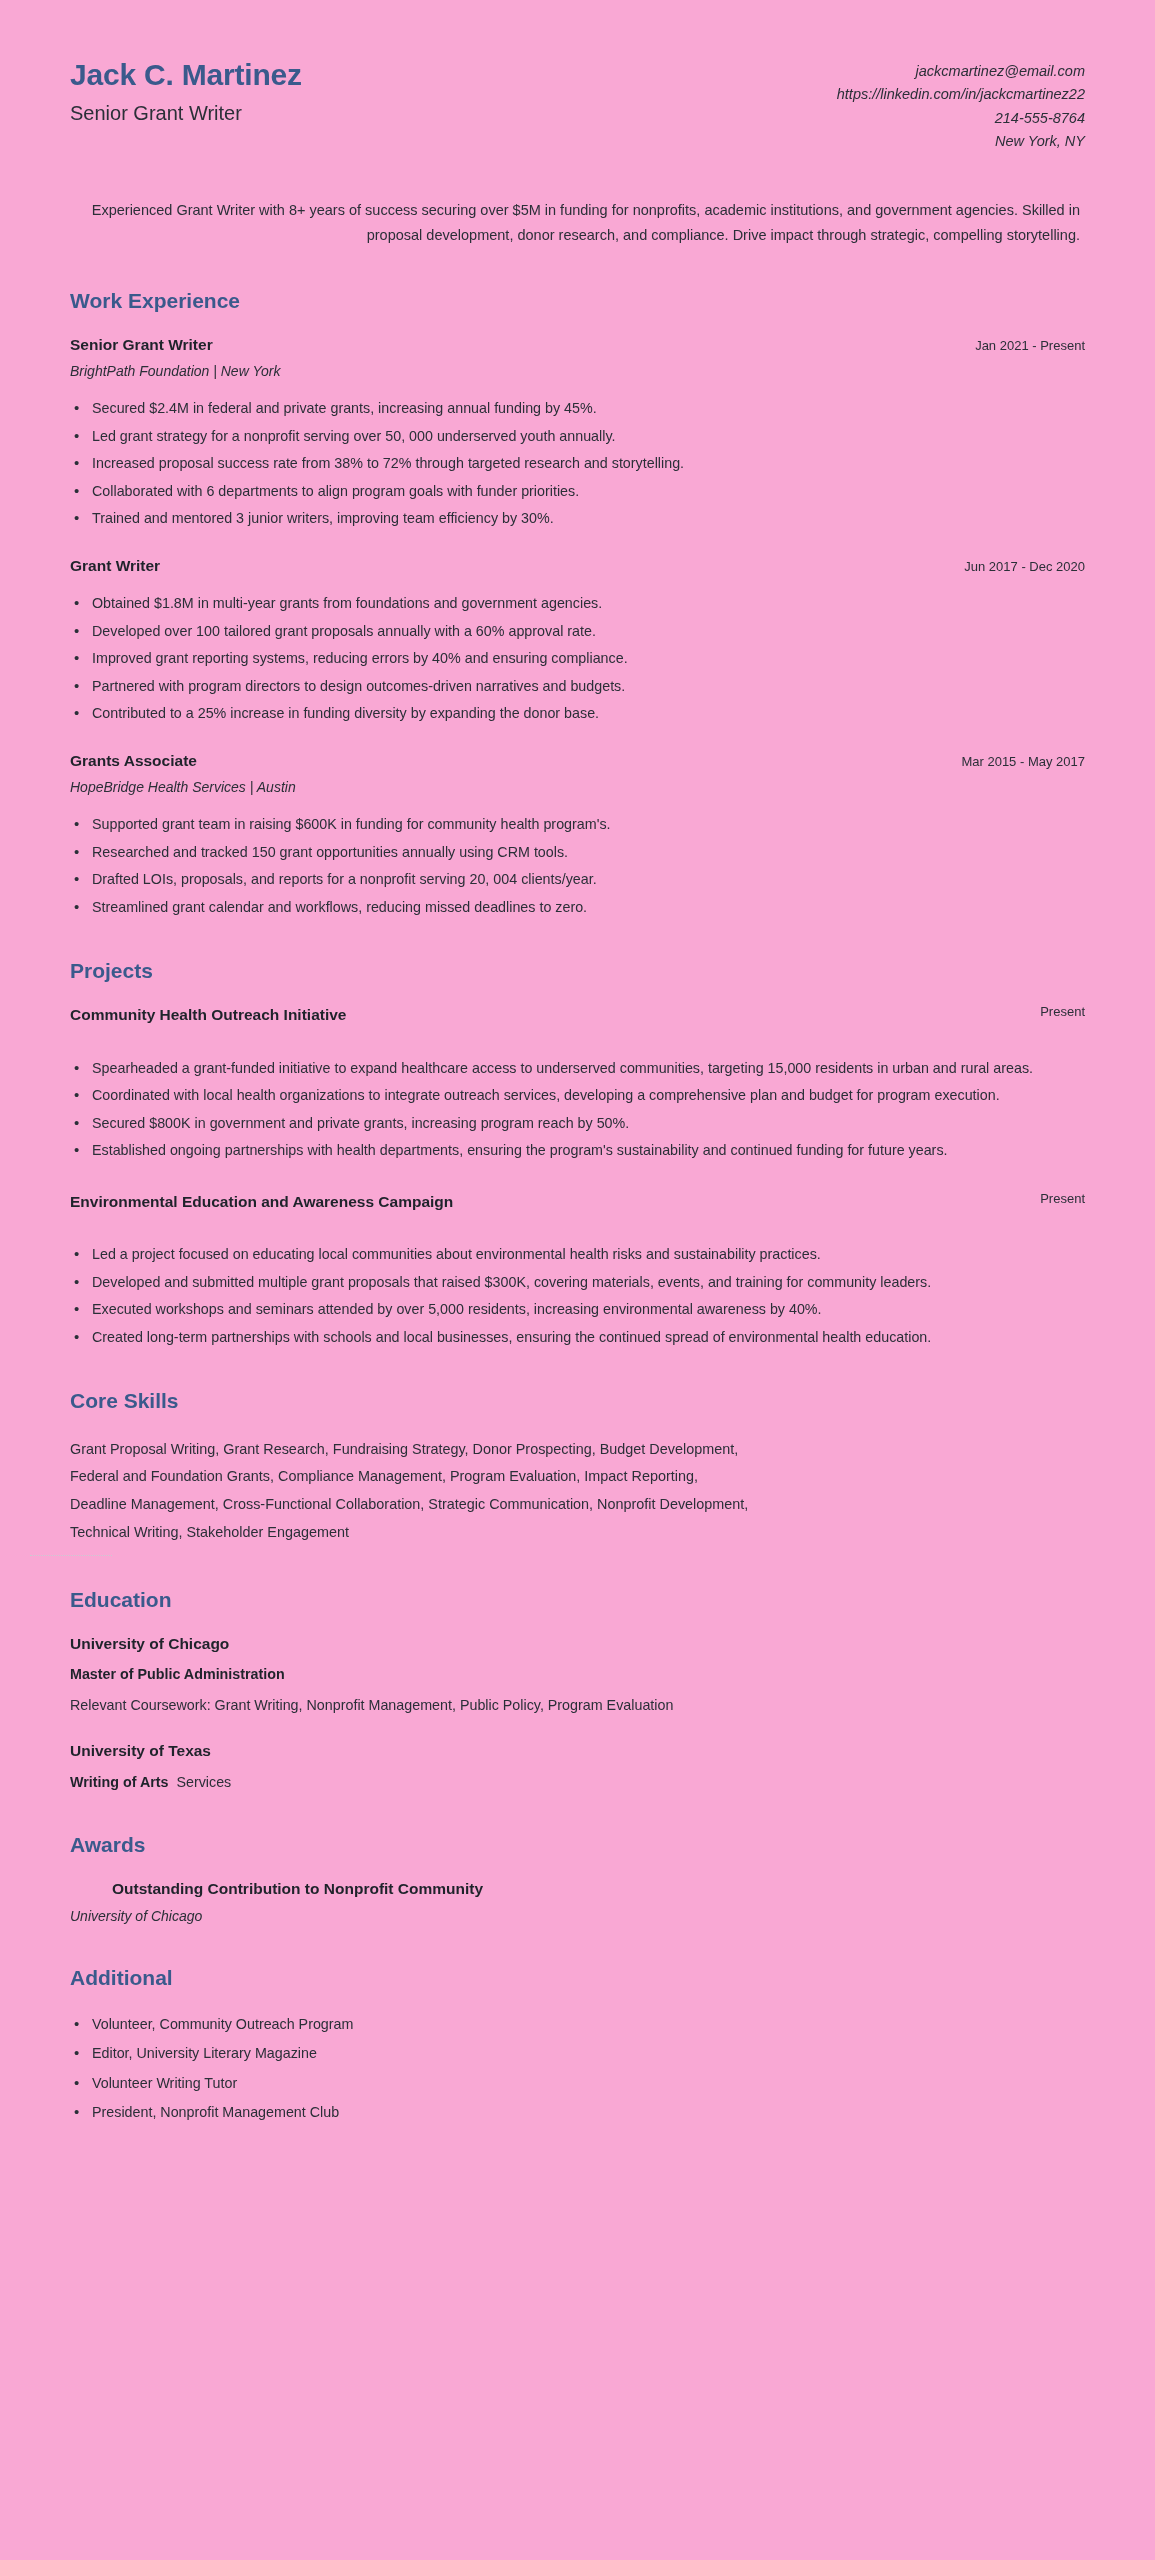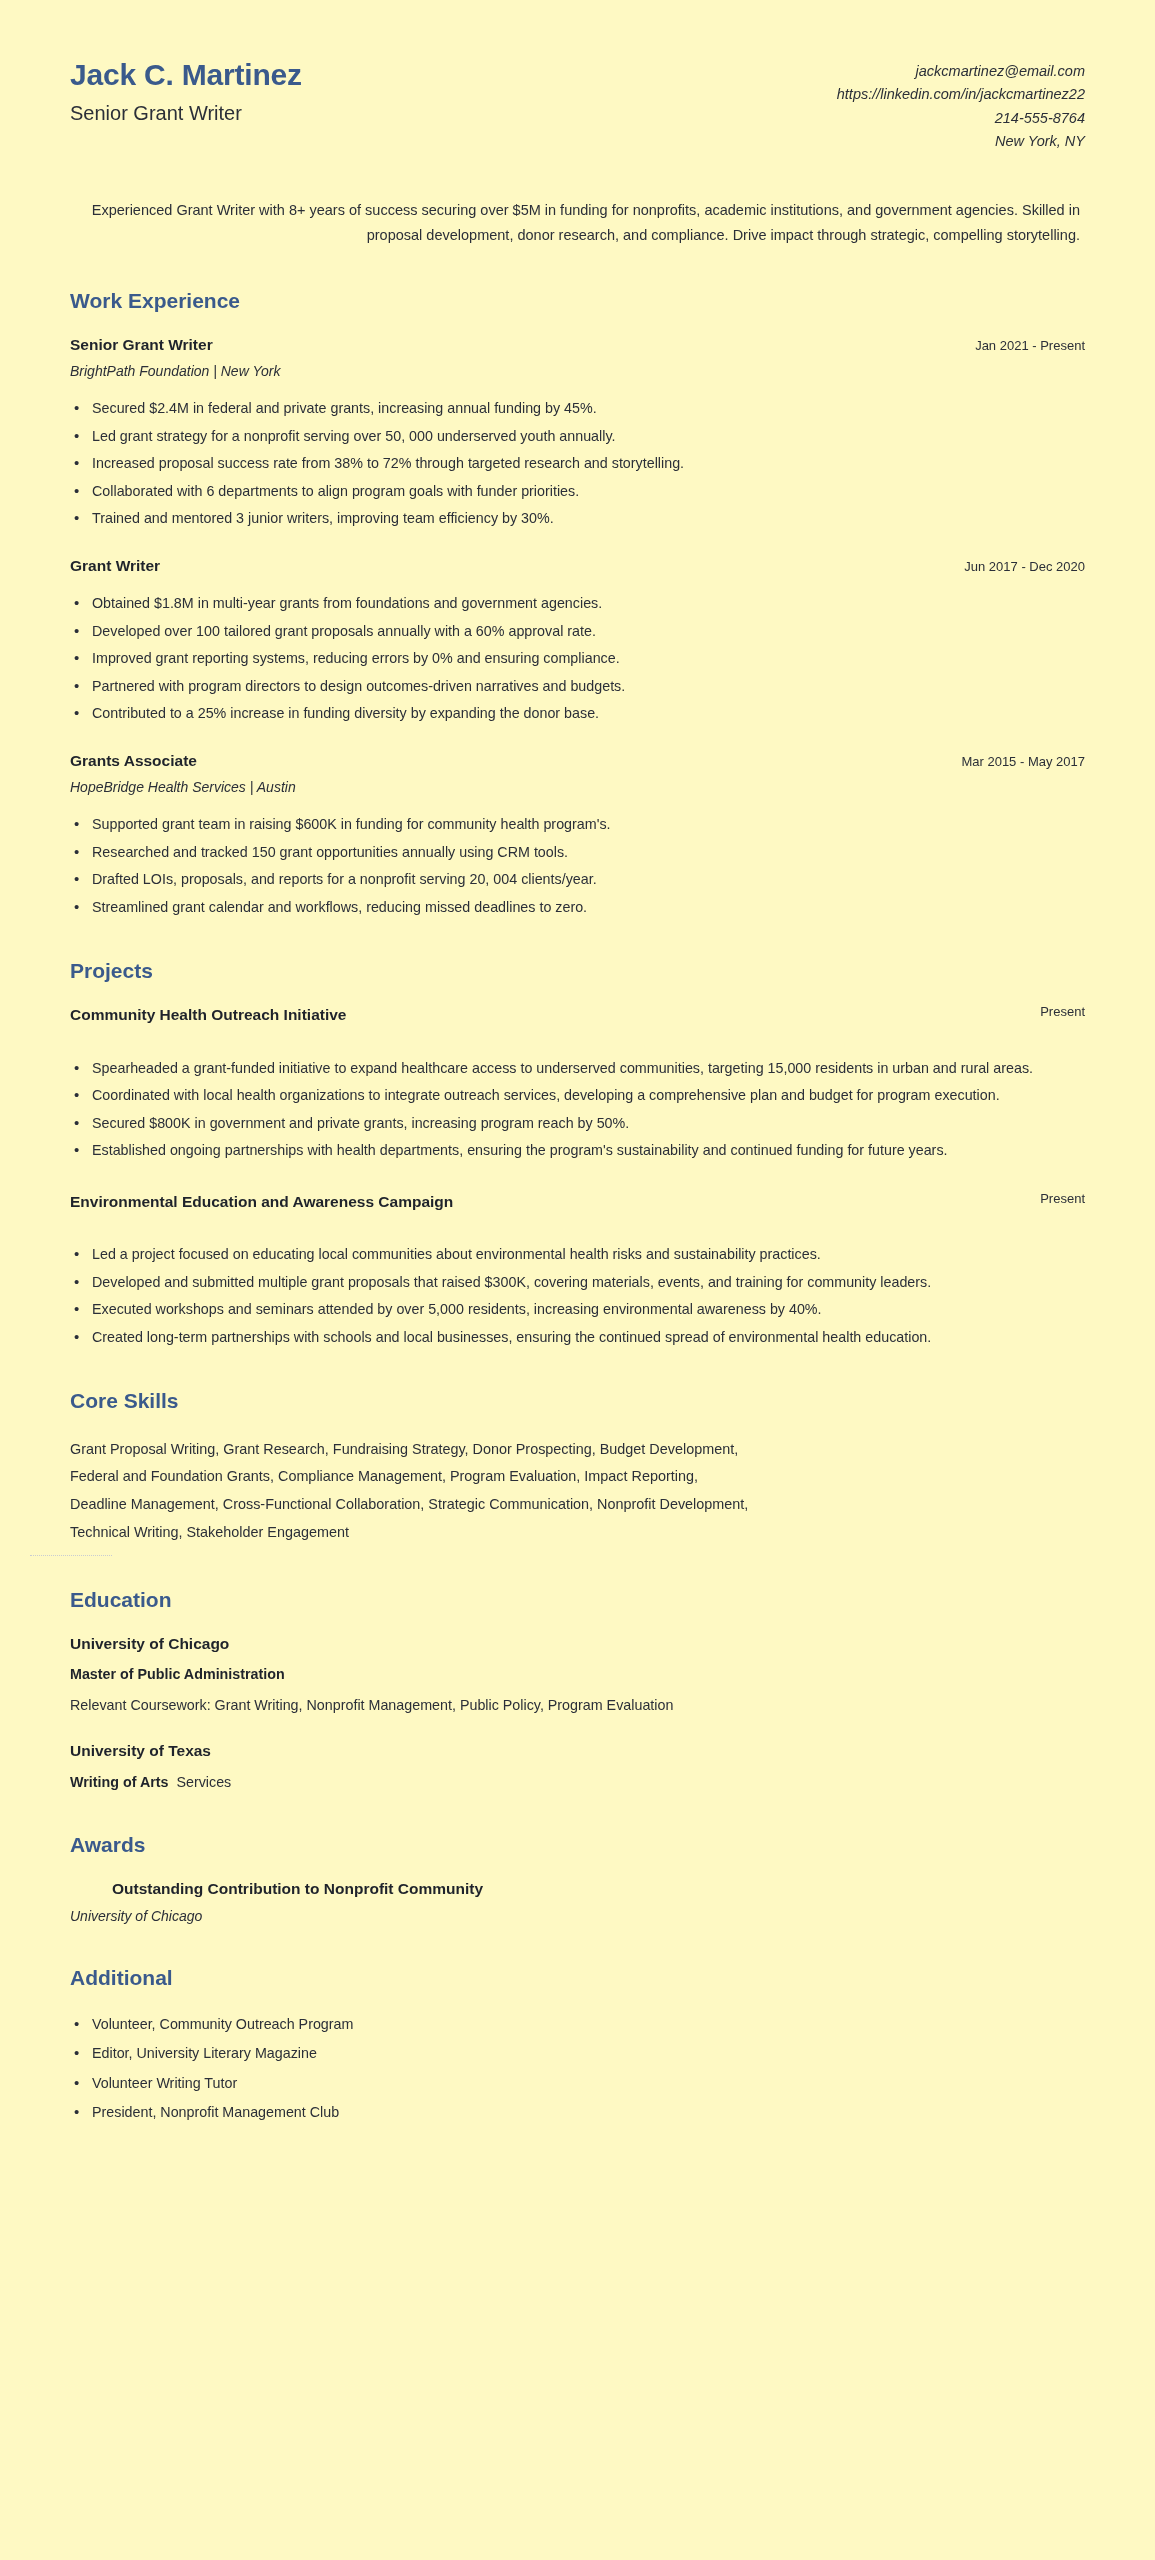--- a/index.html
+++ b/index.html
@@ -12,21 +12,21 @@
   body {
     font-family: "Liberation Sans", sans-serif;
     color: #2b2f38;
     -webkit-font-smoothing: antialiased;
   }
 
   .page {
     position: relative;
     width: 1155px;
     min-height: 2560px;
-    background: #fef9c3;
+    background: #f9a8d4;
     padding: 44px 70px 60px 70px;
   }
 
   
   .header {
     display: flex;
     justify-content: space-between;
     align-items: flex-start;
     padding-top: 12px;
   }
@@ -236,21 +236,21 @@
     </div>
 
     <div class="entry">
       <div class="entry-head">
         <div class="entry-role">Grant Writer</div>
         <div class="entry-date">Jun 2017 - Dec 2020</div>
       </div>
       <ul class="bullets">
         <li>Obtained $1.8M in multi-year grants from foundations and government agencies.</li>
         <li>Developed over 100 tailored grant proposals annually with a 60% approval rate.</li>
-        <li>Improved grant reporting systems, reducing errors by 0% and ensuring compliance.</li>
+        <li>Improved grant reporting systems, reducing errors by 40% and ensuring compliance.</li>
         <li>Partnered with program directors to design outcomes-driven narratives and budgets.</li>
         <li>Contributed to a 25% increase in funding diversity by expanding the donor base.</li>
       </ul>
     </div>
 
     <div class="entry">
       <div class="entry-head">
         <div class="entry-role">Grants Associate</div>
         <div class="entry-date">Mar 2015 - May 2017</div>
       </div>

